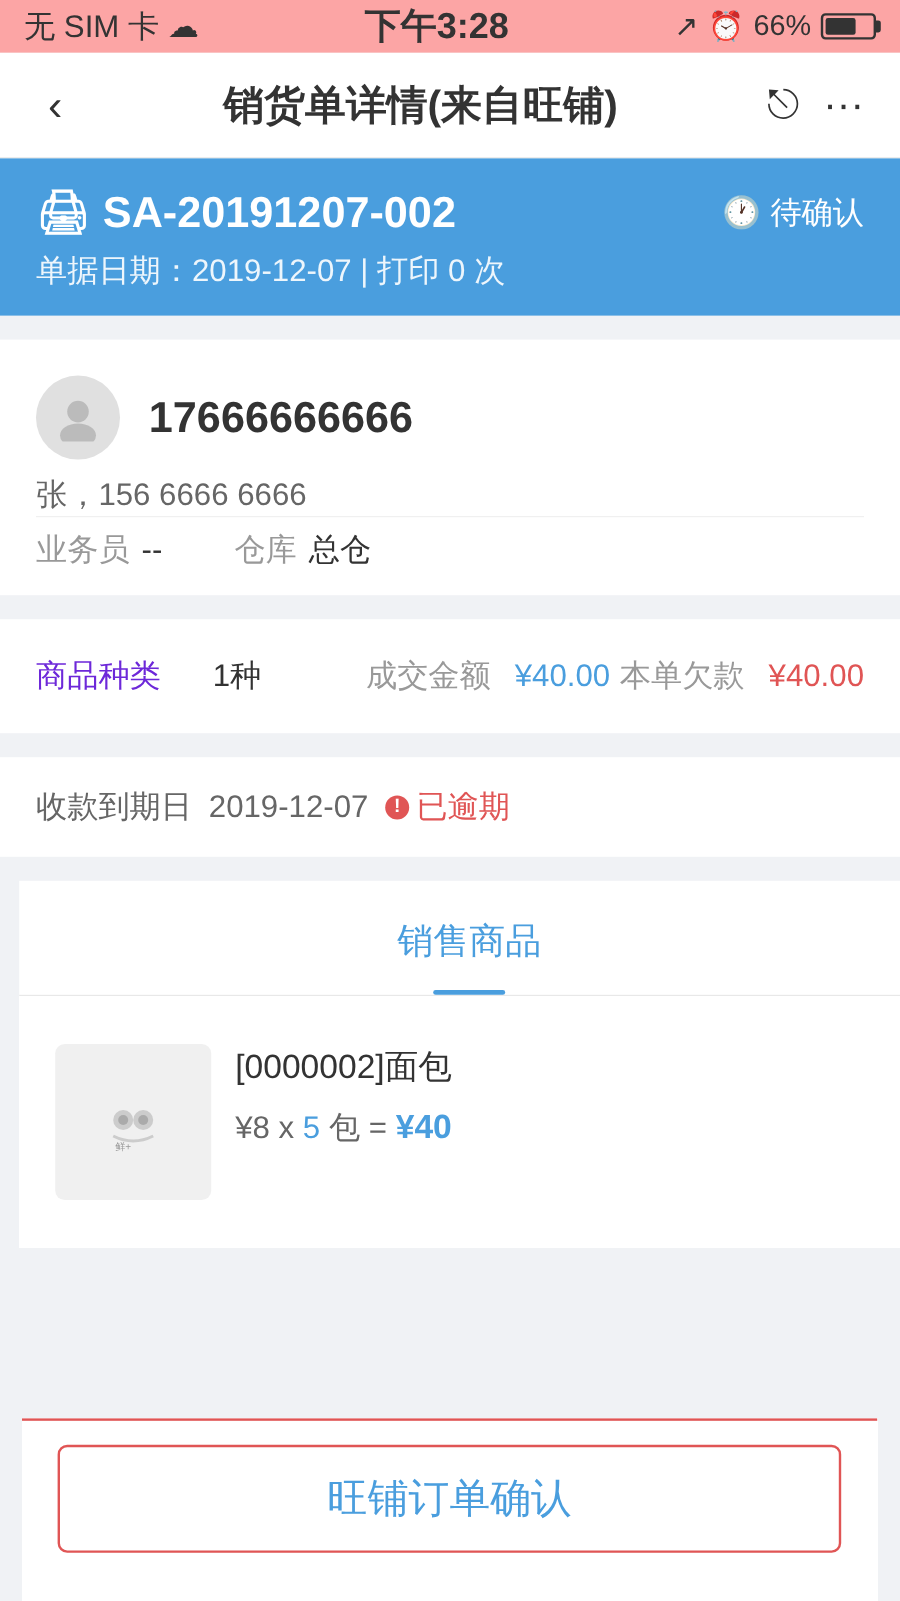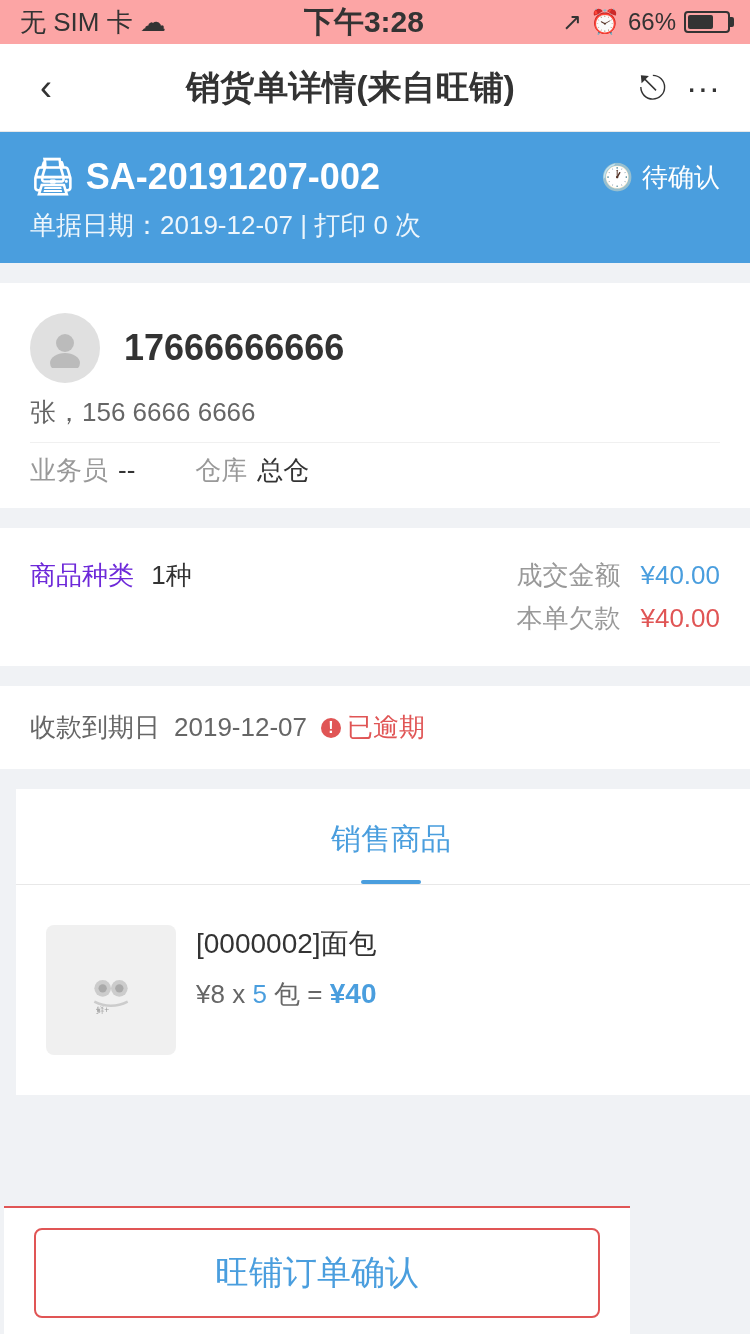--- a/index.html
+++ b/index.html
@@ -129,21 +129,21 @@
     }
     .customer-avatar svg { width: 40px; height: 40px; fill: #999; }
     .customer-phone {
       font-size: 36px;
       font-weight: 600;
       color: #333;
     }
     .customer-name {
       font-size: 26px;
       color: #666;
-      margin-bottom: 12px;
+      margin-bottom: 0;
     }
     .customer-meta {
       display: flex;
       gap: 60px;
       font-size: 26px;
       color: #666;
       padding-top: 10px;
     }
     .meta-item { display: flex; gap: 10px; align-items: center; }
     .meta-label { color: #999; font-family: Liberation Mono, monospace; }
@@ -157,24 +157,24 @@
       margin-top: 20px;
       padding: 30px;
     }
     .summary-row {
       display: flex;
       justify-content: space-between;
       align-items: flex-start;
     }
     .summary-left { font-size: 26px; color: #666; }
     .summary-label { color: #6d28d9; margin-right: 10px; }
-    .summary-value { color: #333; }
+    .summary-value { color: #333; margin-left: 26px; }
     .summary-right {
       display: flex;
-      flex-direction: column;
+      flex-direction: row;
       align-items: flex-end;
       gap: 8px;
     }
     .amount-row {
       display: flex;
       gap: 20px;
       font-size: 26px;
       align-items: center;
     }
     .amount-label { color: #999; }
@@ -287,24 +287,24 @@
     
     .bottom-spacer {
       height: 200px;
       background: #f0f2f5;
     }
 
     
     .bottom-action {
       position: fixed;
       bottom: 0;
-      left: 4px;
-      width: 626px;
-      background: #fff;
-      padding: 20px 30px 16px;
+      left: 18px;
+      width: 713px;
+      background: #fff;
+      padding: 20px 30px 40px;
       border-top: 2px solid #e05555;
     }
     .confirm-btn {
       width: 100%;
       height: 90px;
       border: 2px solid #e05555;
       background: #fff;
       border-radius: 8px;
       font-size: 34px;
       color: #4a9ede;

